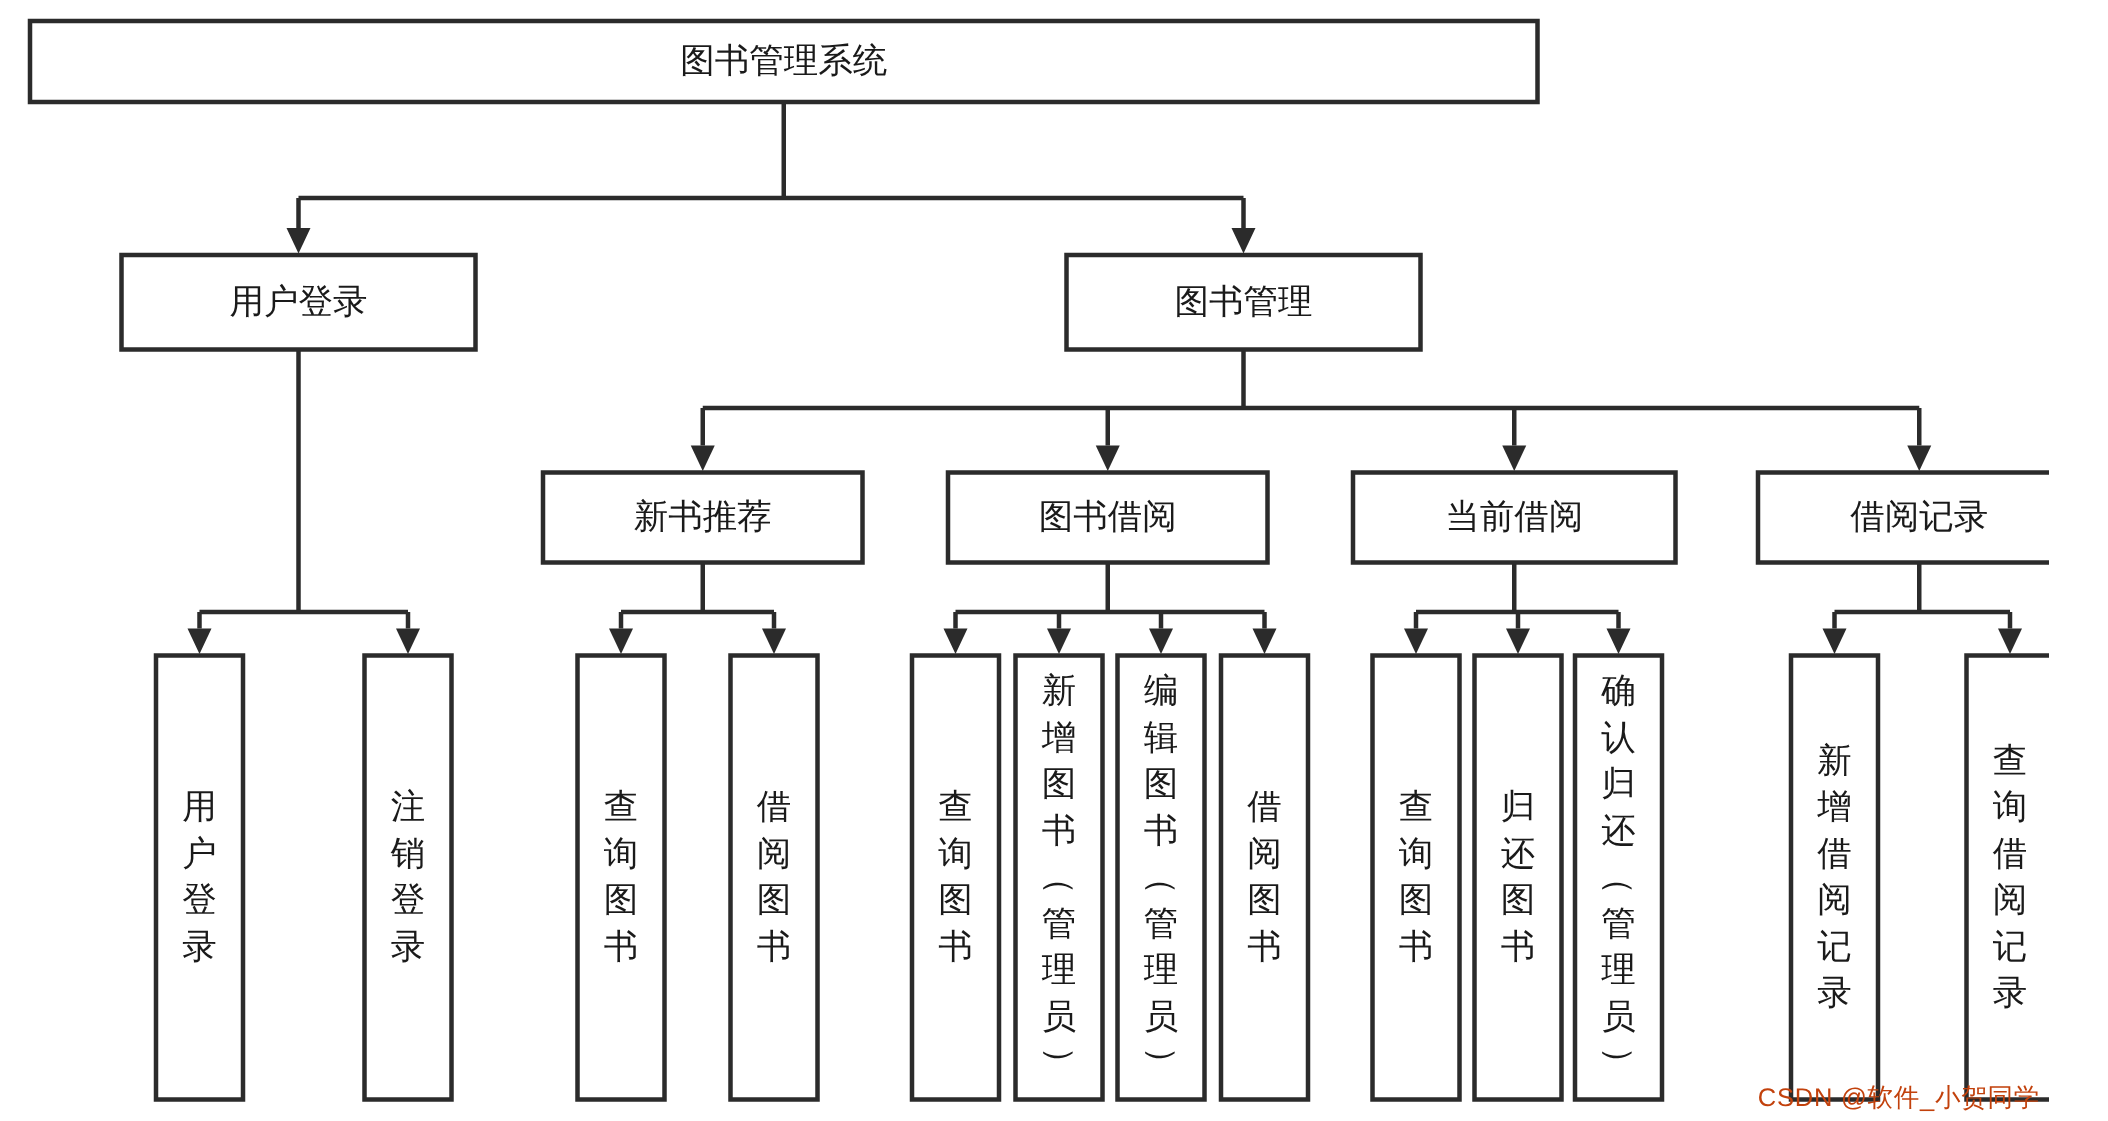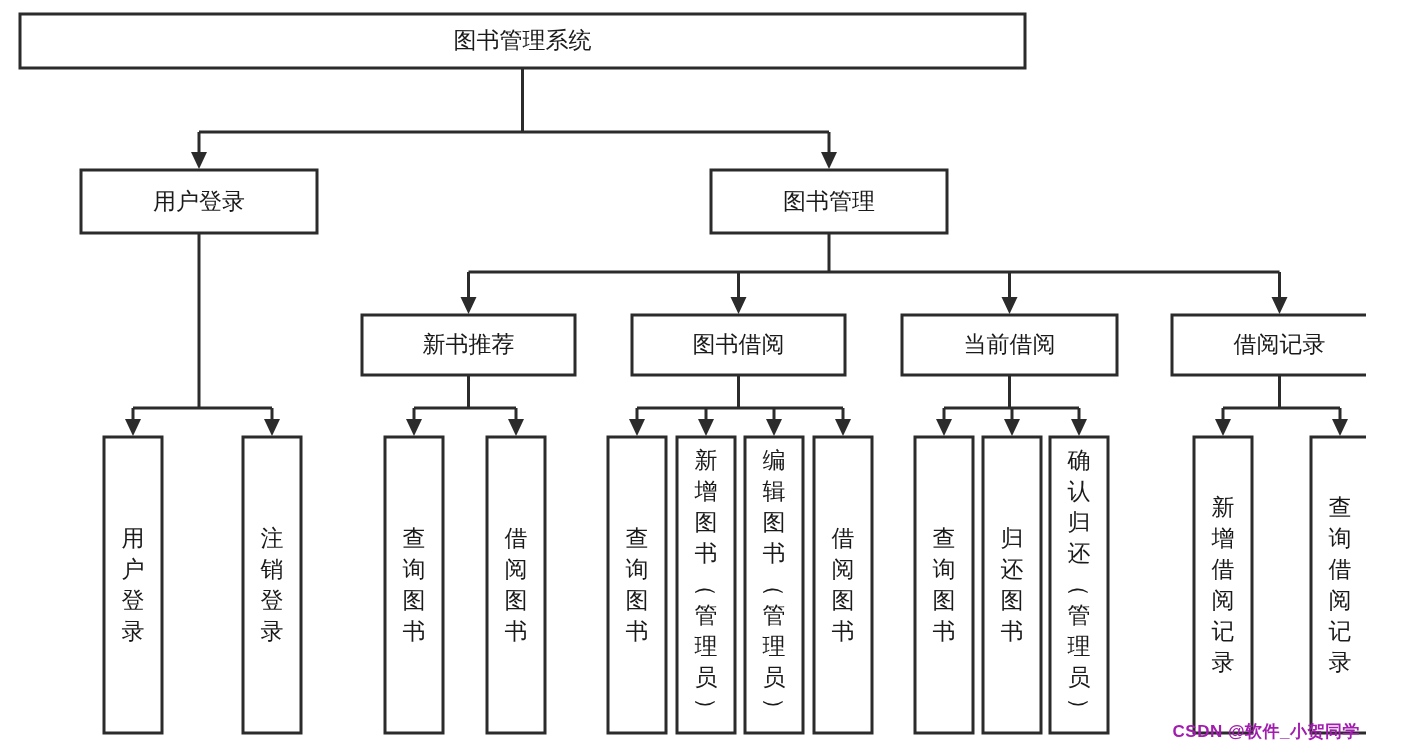--- a/index.html
+++ b/index.html
@@ -4,23 +4,23 @@
 <style>
   html,body{margin:0;padding:0;background:#ffffff;}
   body{font-family:"Liberation Sans","DejaVu Sans",sans-serif;}
   #stage{position:relative;width:1366px;height:747px;background:#ffffff;overflow:hidden;}
   #diagram{position:absolute;left:0;top:0;width:1405px;height:747px;}
   .node-box{fill:#ffffff;stroke:#2b2b2b;stroke-width:3;}
   .node-label{fill:#1a1a1a;font-family:"Liberation Sans","DejaVu Sans",sans-serif;font-size:23px;text-anchor:middle;dominant-baseline:middle;}
   .leaf-label{fill:#1a1a1a;font-family:"Liberation Sans","DejaVu Sans",sans-serif;font-size:23px;}
   .conn{stroke:#2b2b2b;stroke-width:3;fill:none;stroke-linecap:butt;}
   .arrowhead{fill:#2b2b2b;stroke:none;}
-  .watermark{position:absolute;right:6px;bottom:4px;color:#a21caf;font-size:17px;
+  .watermark{position:absolute;right:6px;bottom:4px;color:#c2410c;font-size:17px;
              font-family:"Liberation Sans","DejaVu Sans",sans-serif;white-space:nowrap;
-             letter-spacing:.5px;font-weight:bold;}
+             letter-spacing:.5px;}
 </style>
 </head>
 <body>
 
 <div id="stage">
   <svg id="diagram" viewBox="0 0 1405 747">
     <g id="edge-layer">
         <g>
           <path class="conn" d="M 522.5 68 L 522.5 132"></path>
           <path class="conn" d="M 199 132 L 829 132"></path>

